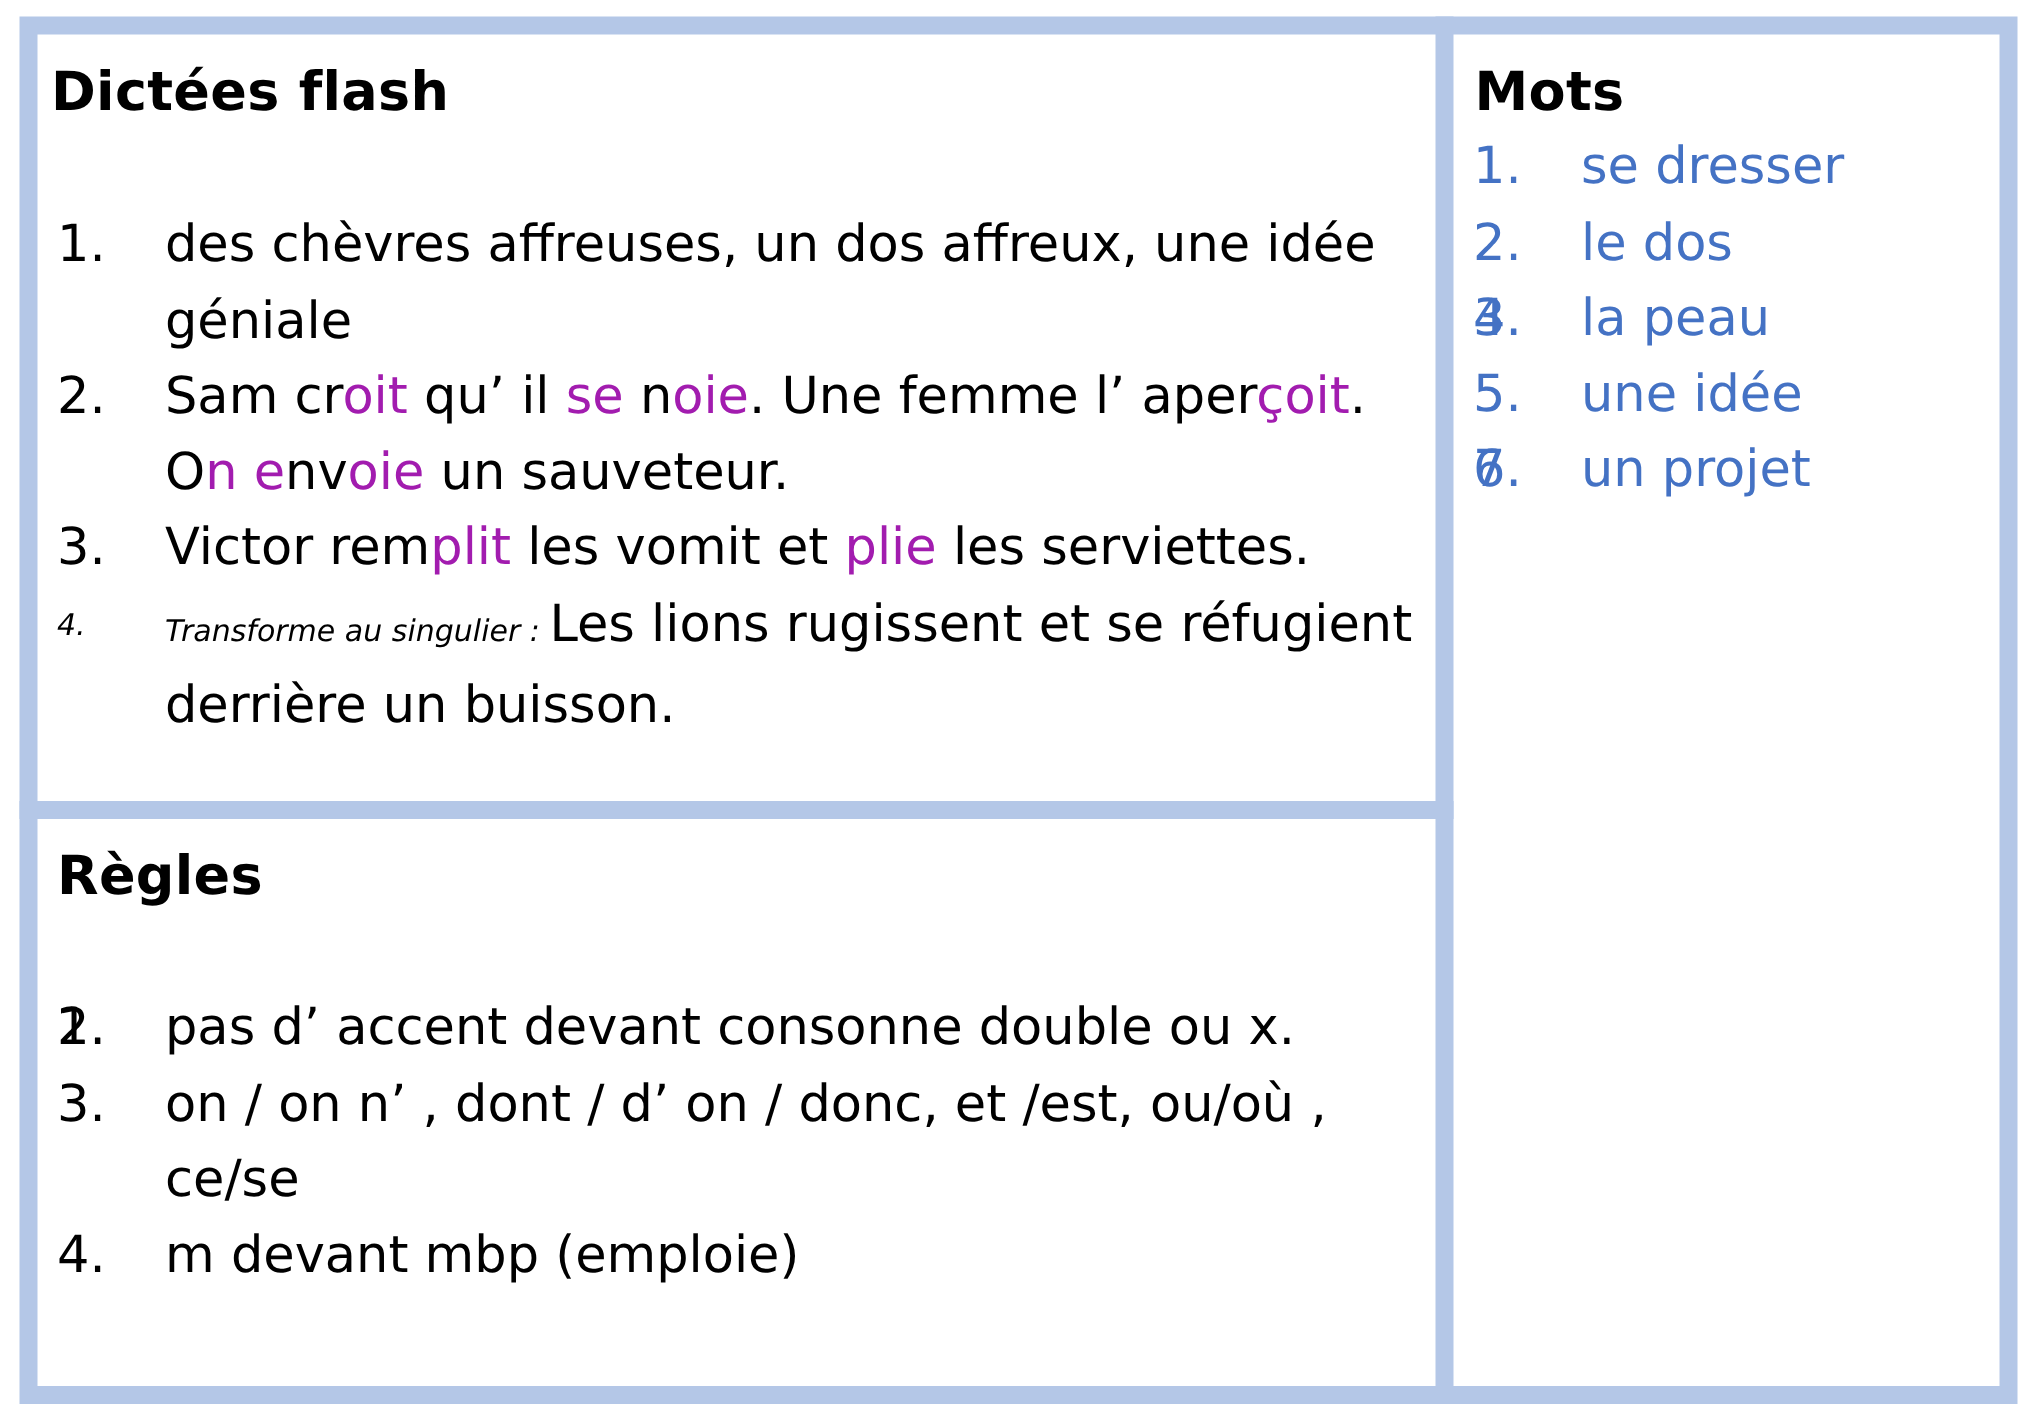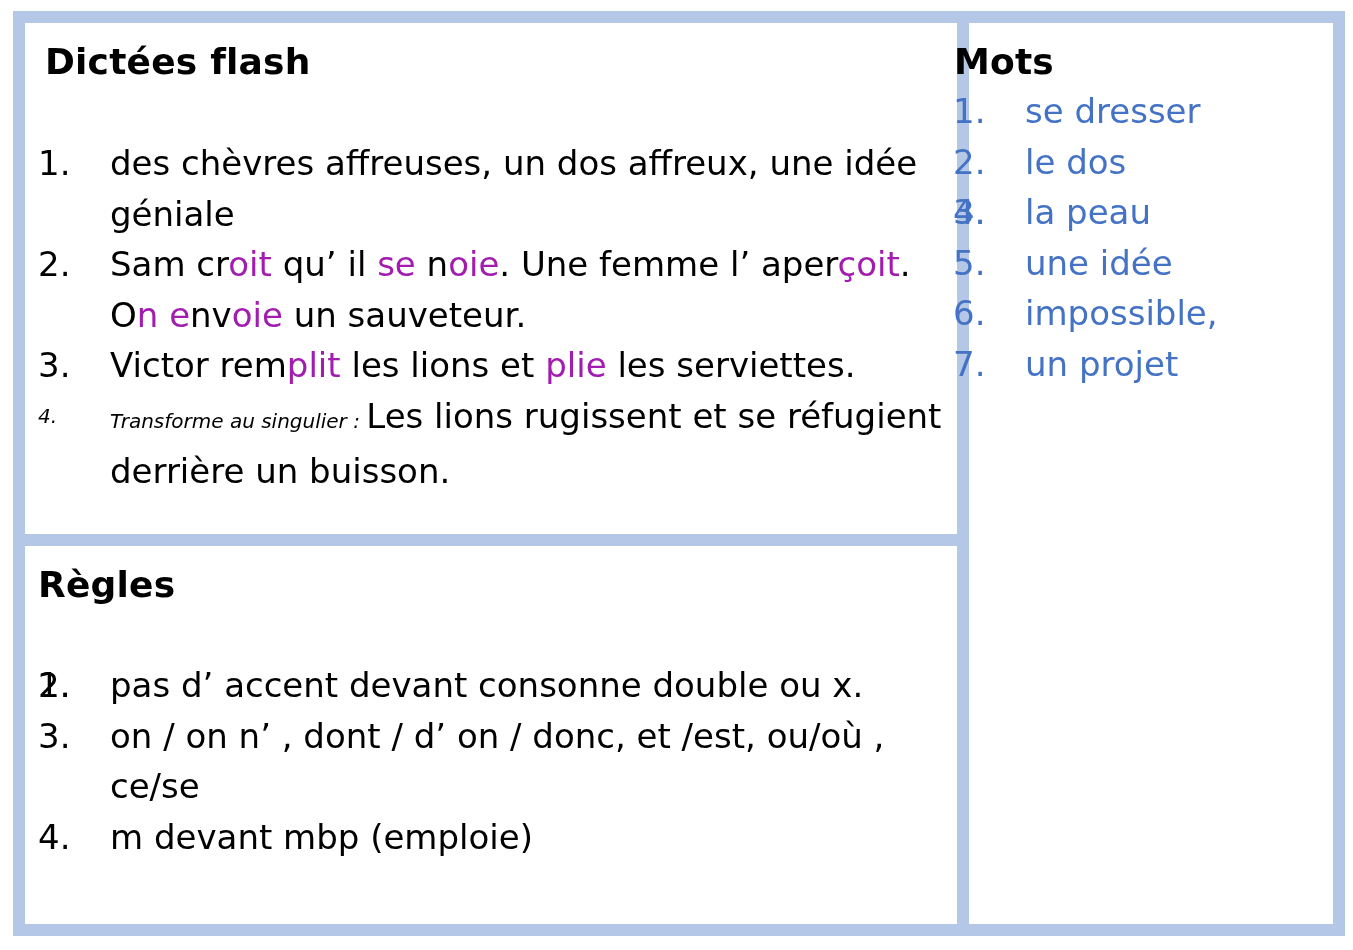--- a/index.html
+++ b/index.html
@@ -5,51 +5,51 @@
   html, body { margin:0; padding:0; background:#ffffff; }
   body { width:1353px; height:950px; position:relative; overflow:hidden;
          font-family:"DejaVu Sans", sans-serif; color:#000; }
   .frame { position:absolute; left:13px; top:11px; width:1332px; height:925px;
            box-sizing:border-box; border:12px solid #b4c7e7; background:#fff; }
   .vdiv { position:absolute; left:957px; top:11px; width:12px; height:925px; background:#b4c7e7; }
   .hdiv { position:absolute; left:13px; top:534px; width:956px; height:12px; background:#b4c7e7; }
   .panel { position:absolute; box-sizing:border-box; }
   #p-dictees { left:25px; top:23px; width:932px; height:511px; }
   #p-regles  { left:25px; top:546px; width:932px; height:278px; }
-  #p-mots    { left:940px; top:23px; width:364px; height:699px; }
+  #p-mots    { left:969px; top:23px; width:364px; height:699px; }
   h2 { margin:0; font-weight:bold; font-size:36px; letter-spacing:0.2px; position:absolute; }
   .list { position:absolute; left:0; right:0; margin:0; padding:0; list-style:none; }
   .item { position:relative; font-size:34px; line-height:50.5px; padding-left:85px; }
   .num { position:absolute; left:13px; top:0; }
   .small-it { font-style:italic; font-size:20px; }
   .g { color:#a21caf; }
   .blue { color:#4472c4; }
   #p-mots .item { padding-left:85px; }
 </style>
 </head>
 <body>
 
 <div class="frame"></div>
 <div class="vdiv"></div>
 <div class="hdiv"></div>
 
 <section class="panel" id="p-dictees">
-  <h2 style="left:20px; top:18px;">Dictées flash</h2>
+  <h2 style="left:9px; top:18px;">Dictées flash</h2>
   <ul class="list" style="top:115px;">
     <li class="item">
       <span class="num">1.</span>
       <span>des chèvres affreuses, un dos affreux, une idée géniale</span>
     </li>
     <li class="item">
       <span class="num">2.</span>
       <span>Sam cr</span><span class="g">oit</span><span> qu’ il </span><span class="g">se</span><span> n</span><span class="g">oie</span><span>. Une femme l’ aper</span><span class="g">çoit</span><span>. O</span><span class="g">n</span><span> </span><span class="g">e</span><span>nv</span><span class="g">oie</span><span> un sauveteur.</span>
     </li>
     <li class="item">
       <span class="num">3.</span>
-      <span>Victor rem</span><span class="g">plit</span><span> les lions et </span><span class="g">plie</span><span> les serviettes.</span>
+      <span>Victor rem</span><span class="g">plit</span><span> les vomit et </span><span class="g">plie</span><span> les serviettes.</span>
     </li>
     <li class="item">
       <span class="num small-it">4.</span>
       <span class="small-it">Transforme au singulier : </span><span>Les lions rugissent et se réfugient derrière un buisson.</span>
     </li>
   </ul>
 </section>
 
 <section class="panel" id="p-regles">
   <h2 style="left:13px; top:18px;">Règles</h2>
@@ -73,16 +73,16 @@
 </section>
 
 <section class="panel" id="p-mots">
   <h2 style="left:14px; top:18px;">Mots</h2>
   <ul class="list blue" style="top:63px;">
     <li class="item"><span class="num">1.</span><span>se dresser</span></li>
     <li class="item"><span class="num">2.</span><span>le dos</span></li>
     <li class="item"><span class="num">3.</span></li>
     <li class="item"><span class="num">4.</span><span>la peau</span></li>
     <li class="item"><span class="num">5.</span><span>une idée</span></li>
-    <li class="item"><span class="num">6.</span><span>impossible,</span></li>
+    <li class="item"><span class="num">6.</span></li>
     <li class="item"><span class="num">7.</span><span>un projet</span></li>
   </ul>
 </section>
 
 </body></html>

